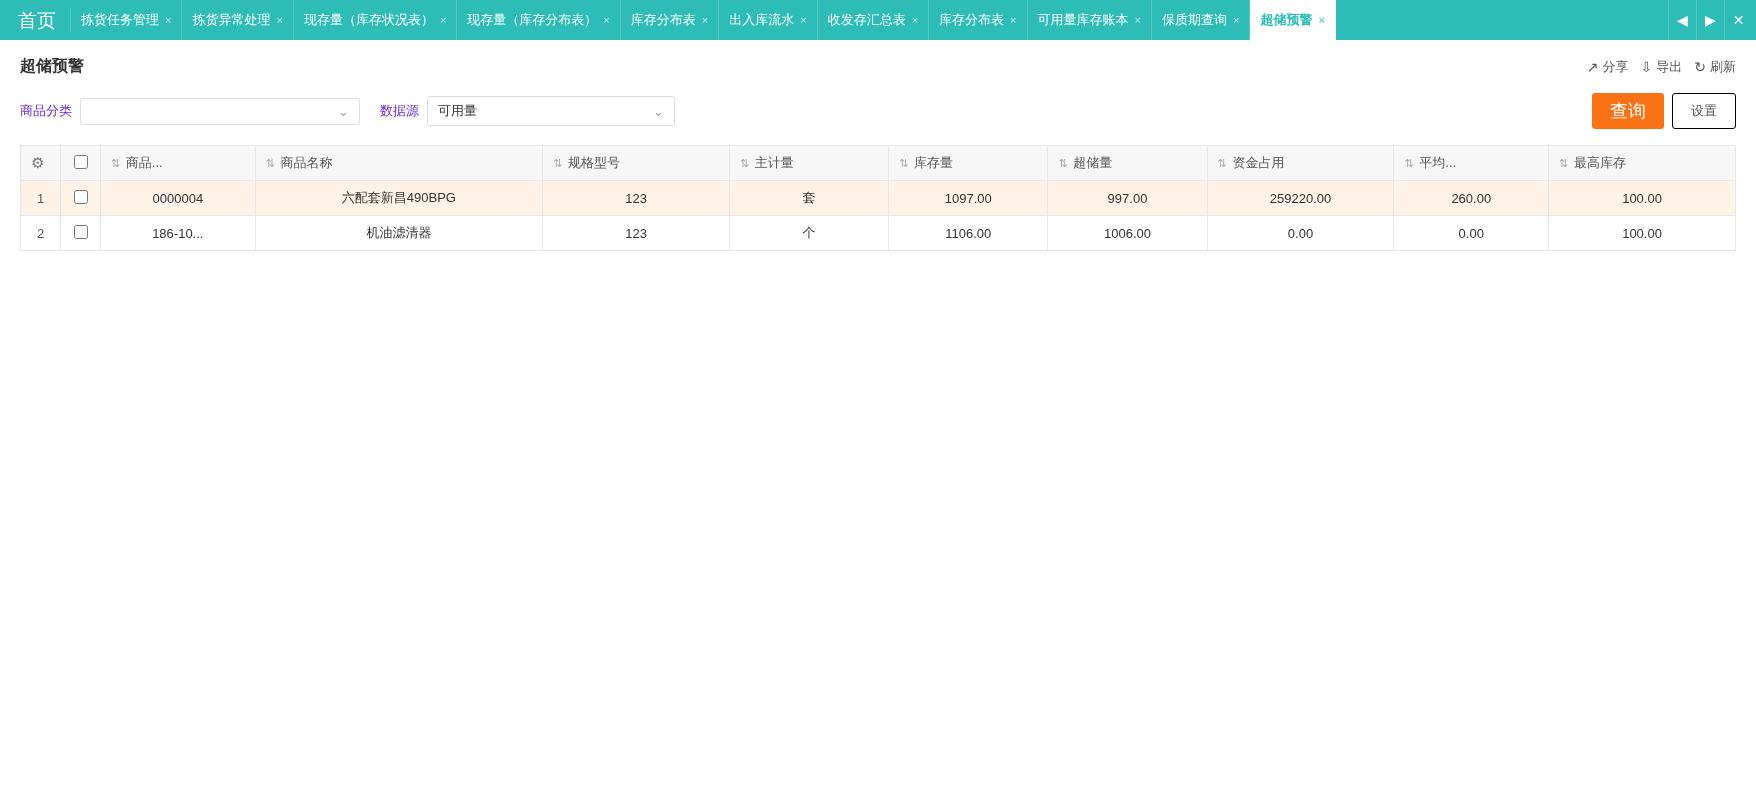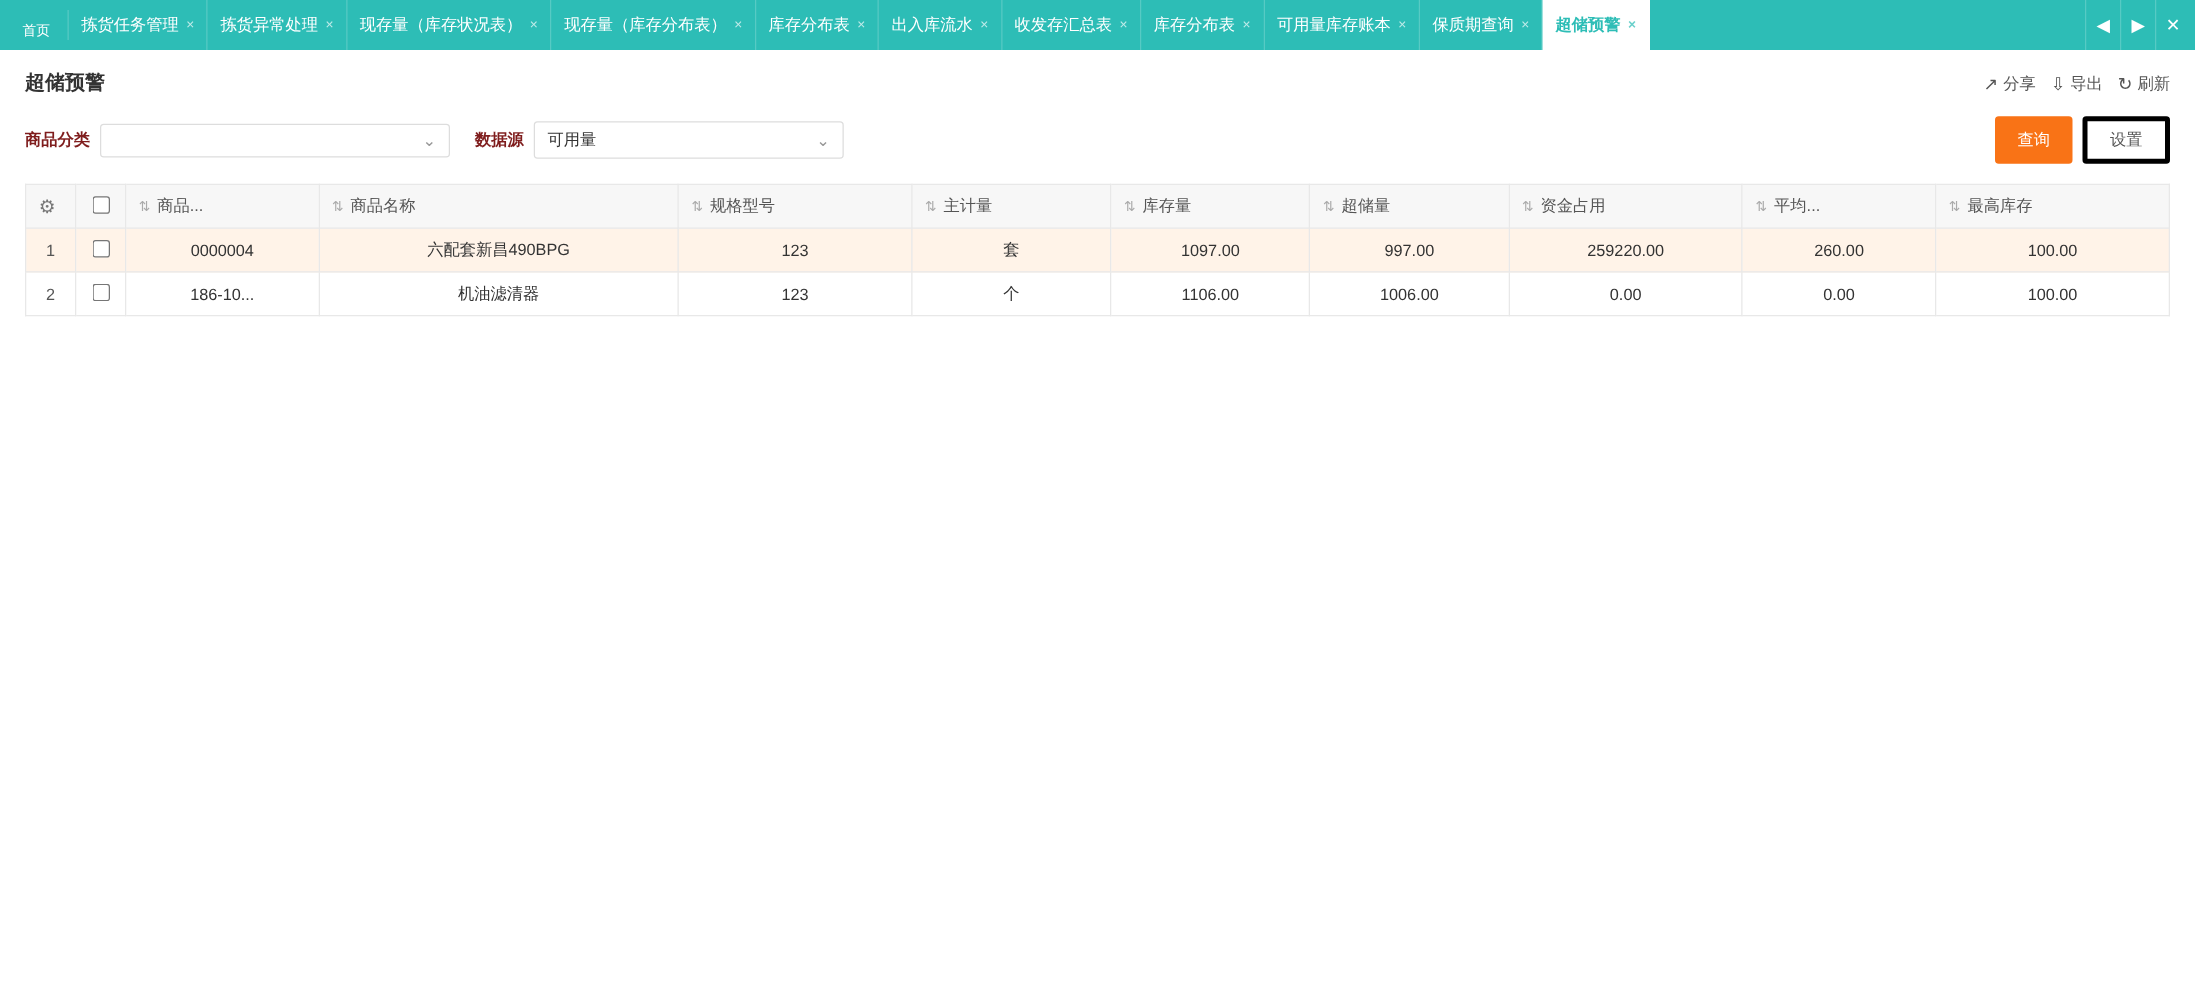--- a/index.html
+++ b/index.html
@@ -29,26 +29,26 @@
     }
     .top-nav .nav-tab.active { background: #fff; color: #2dbdb6; font-weight: bold; }
     .top-nav .nav-tab .close-x {
       margin-left: 6px;
       font-size: 11px;
       opacity: 0.7;
     }
     .top-nav .nav-home {
       padding: 0 14px;
       color: #fff;
-      font-size: 11px;
+      font-size: 19px;
       cursor: pointer;
       border-right: 1px solid rgba(255,255,255,0.2);
       height: 24px;
       display: flex;
-      align-items: flex-end;
+      align-items: flex-start;
       flex-shrink: 0;
     }
     .nav-arrows {
       display: flex;
       margin-left: auto;
       flex-shrink: 0;
     }
     .nav-arrows button {
       background: #2dbdb6;
       border: none;
@@ -101,21 +101,21 @@
       display: flex;
       align-items: center;
       gap: 20px;
       margin-bottom: 16px;
     }
     .filter-group {
       display: flex;
       align-items: center;
       gap: 8px;
     }
-    .filter-label { color: #7f1d1d; font-size: 13px; font-weight: bold; }
+    .filter-label { color: #6d28d9; font-size: 13px; }
     .filter-select {
       display: flex;
       align-items: center;
       border: 1px solid #ddd;
       border-radius: 3px;
       padding: 5px 10px;
       min-width: 200px;
       cursor: pointer;
       background: #fff;
       justify-content: space-between;
@@ -126,26 +126,26 @@
       display: flex;
       gap: 8px;
     }
     .btn-query {
       background: #f97316;
       color: #fff;
       border: none;
       border-radius: 3px;
       padding: 6px 18px;
       cursor: pointer;
-      font-size: 13px;
+      font-size: 18px;
     }
     .btn-settings {
       background: #fff;
       color: #555;
-      border: 4px solid #000000;
+      border: 1px solid #000000;
       border-radius: 3px;
       padding: 6px 18px;
       cursor: pointer;
       font-size: 13px;
     }
 
     
     .data-table {
       width: 100%;
       border-collapse: collapse;

